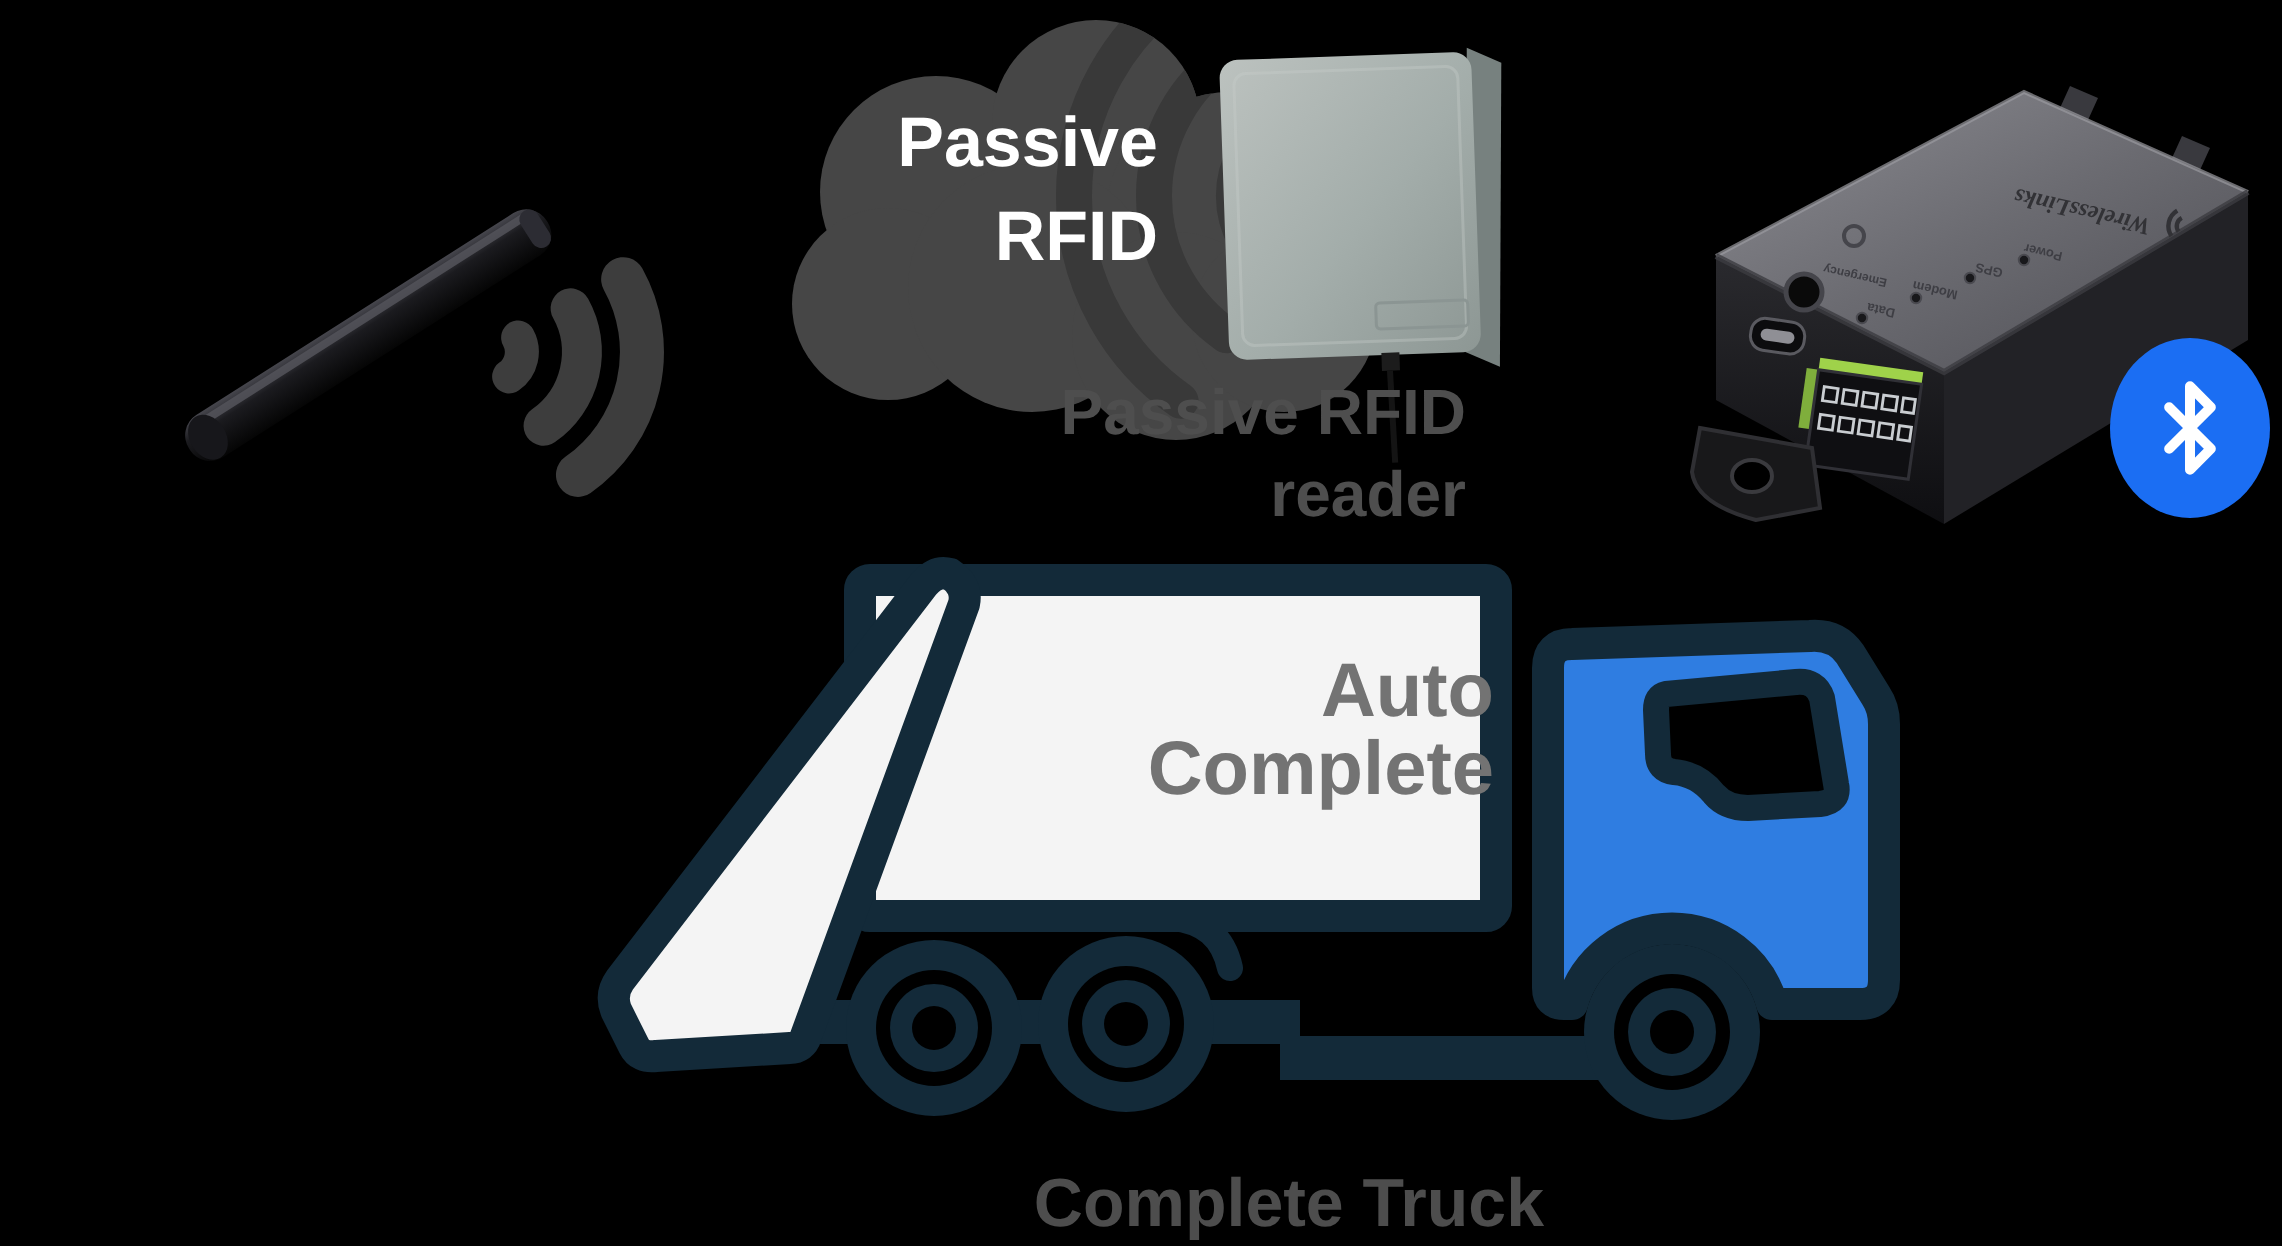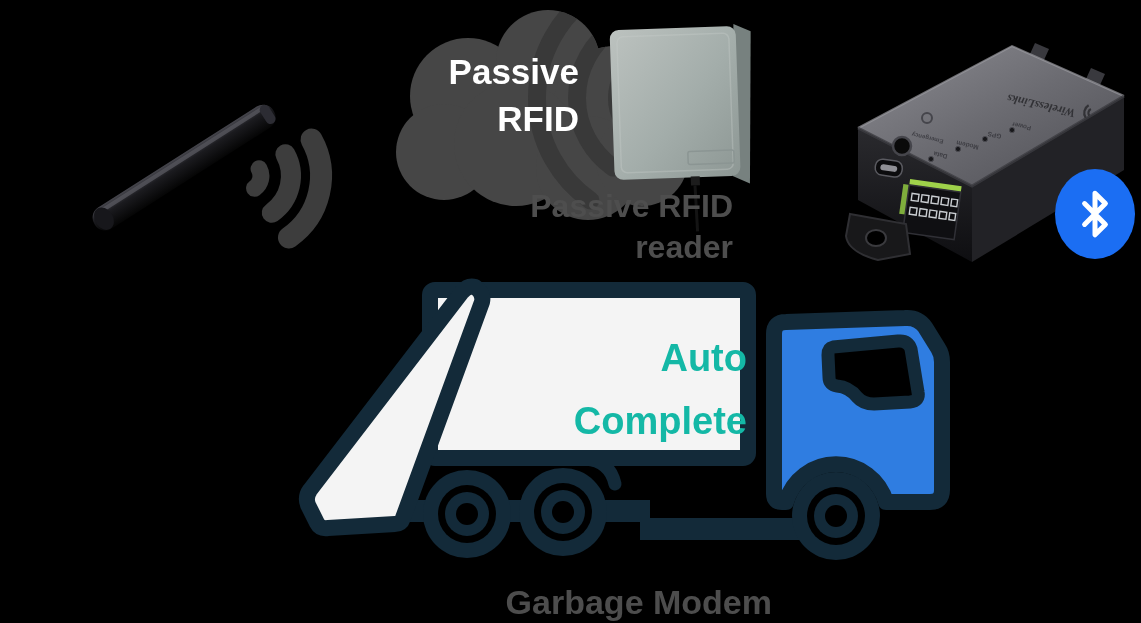--- a/index.html
+++ b/index.html
@@ -4,21 +4,21 @@
 <style>
   html,body{margin:0;padding:0;background:#000;}
   .stage{position:relative;width:1141px;height:623px;background:#000;overflow:hidden;
          font-family:"Liberation Sans",sans-serif;}
   .scene{position:absolute;left:0;top:0;}
   .label{position:absolute;font-weight:700;color:#4d4d4d;text-align:right;
          white-space:pre-line;line-height:1.28;}
   .tag-label{left:0px;top:250px;width:396px;font-size:30px;line-height:42px;}
   .cloud-label{left:407px;top:48px;width:172px;font-size:35px;line-height:47px;color:#ffffff;}
   .reader-label{left:433px;top:186px;width:300px;font-size:32px;line-height:41px;color:#4e4e4e;}
-  .truck-label{left:447px;top:327px;width:300px;font-size:38px;line-height:63px;color:#14b8a6;}
+  .truck-label{left:447px;top:327px;width:300px;font-size:38px;line-height:39px;color:#737373;}
   .caption{left:472px;top:581px;width:300px;font-size:34px;}
   .bt-badge{position:absolute;left:1055px;top:169px;width:80px;height:90px;
             border-radius:40px/45px;background:#1b6ef3;display:flex;
             align-items:center;justify-content:center;}
 </style>
 </head>
 <body>
 
 <div class="stage">
 
@@ -195,21 +195,21 @@
 
 <div class="label cloud-label">Passive
 RFID</div>
 
 <div class="label reader-label">Passive RFID
 reader</div>
 
 <div class="label truck-label">Auto
 Complete</div>
 
-<div class="label caption">Garbage Modem</div>
+<div class="label caption">Complete Truck</div>
 
 <div class="bt-badge">
   <svg width="50" height="62" viewBox="0 0 24 24">
     <path d="M7 7l10 10-5 5V2l5 5L7 17" fill="none" stroke="#ffffff" stroke-width="2.4" stroke-linejoin="round" stroke-linecap="round"></path>
   </svg>
 </div>
 
 </div>
 
 </body></html>

